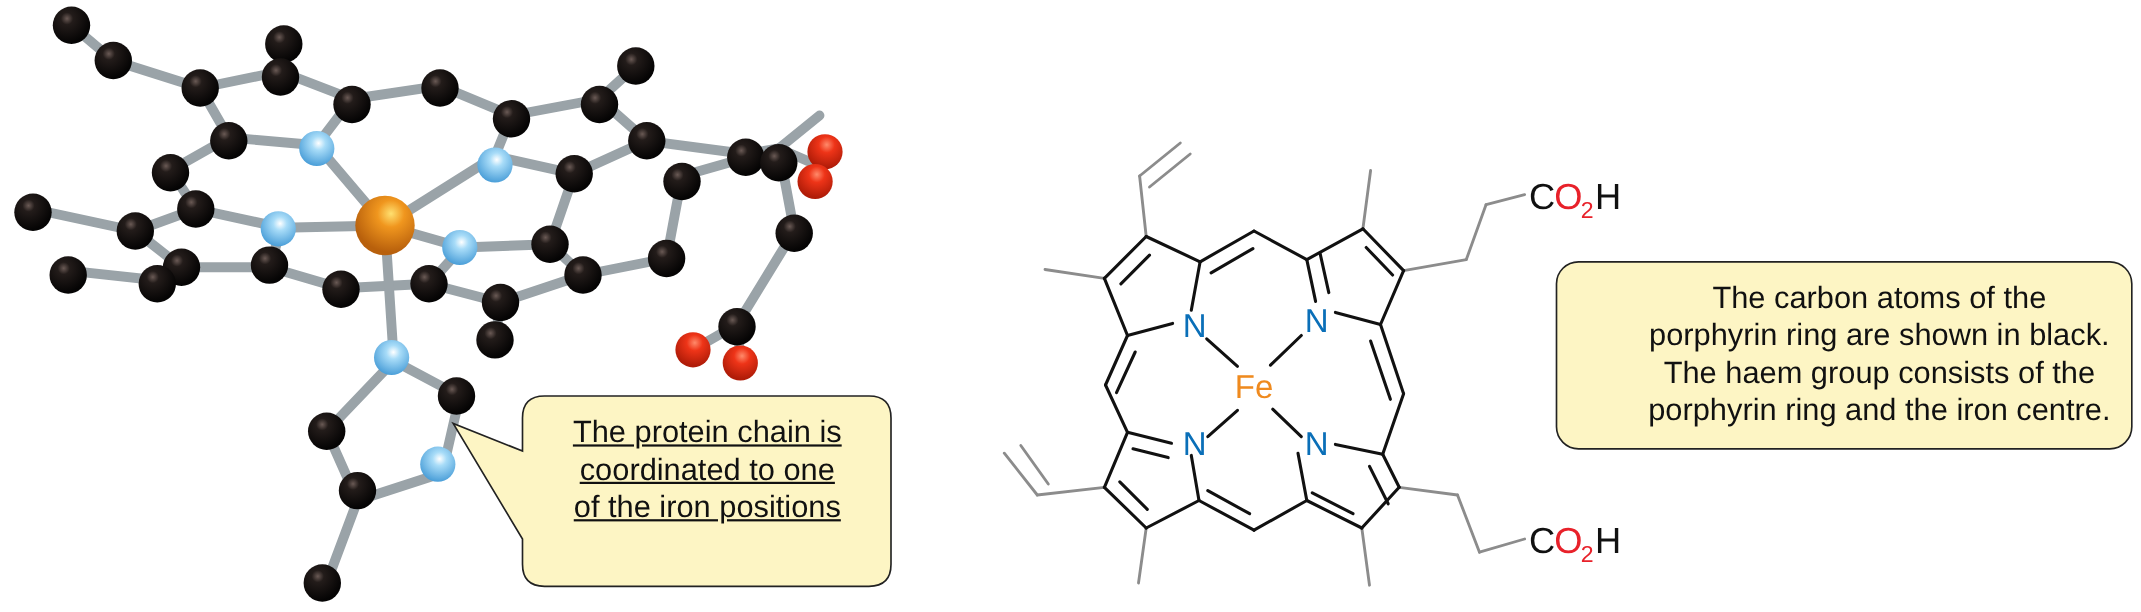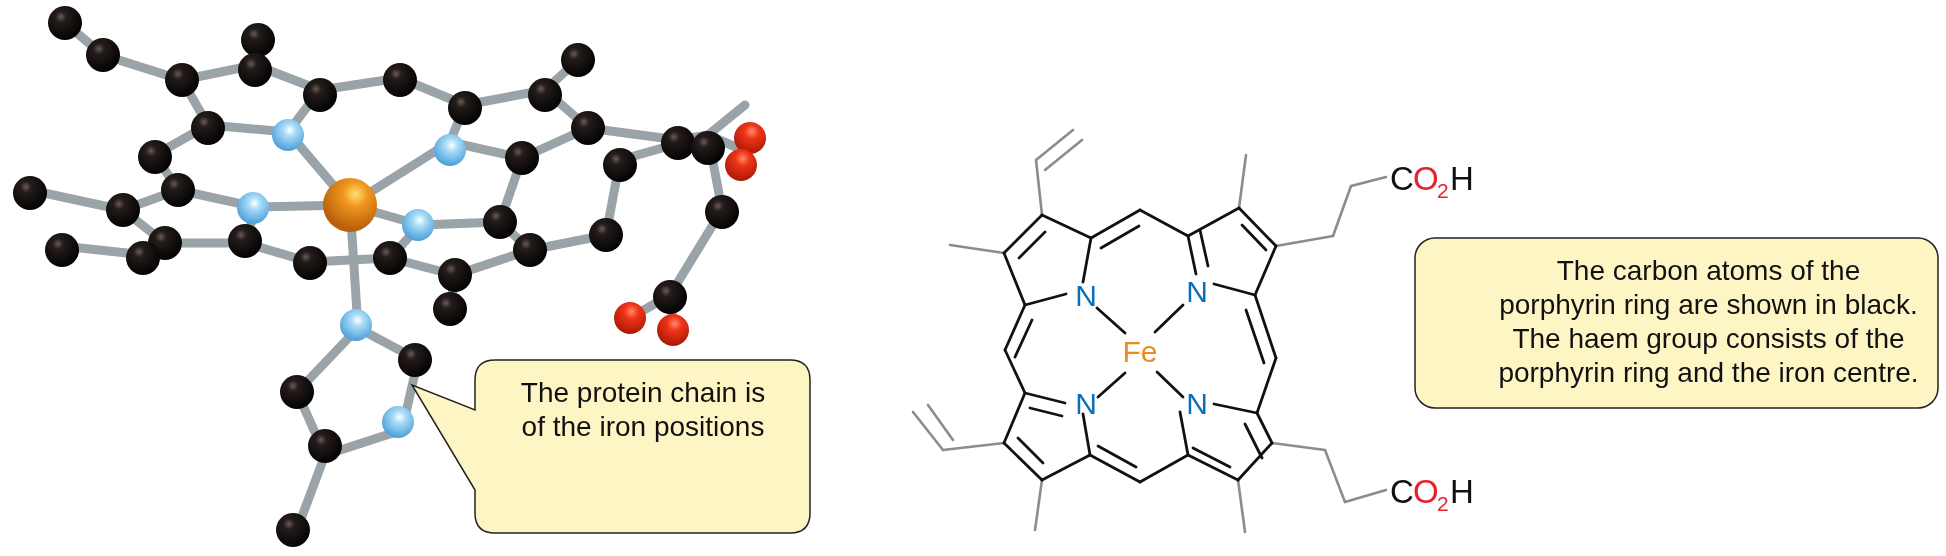--- a/index.html
+++ b/index.html
@@ -157,22 +157,23 @@
       <circle cx="253" cy="208" r="16" fill="url(#gN)"></circle>
       <circle cx="418" cy="225" r="16" fill="url(#gN)"></circle>
       <circle cx="356" cy="325" r="16" fill="url(#gN)"></circle>
       <circle cx="398" cy="422" r="16" fill="url(#gN)"></circle>
     </g>
 
     <circle cx="350" cy="205" r="27" fill="url(#gFe)"></circle>
 
     <path d="M 495 360 Q 475 360 475 380 L 475 410 L 412 385 L 475 490 L 475 513 Q 475 533 495 533 L 790 533 Q 810 533 810 513 L 810 380 Q 810 360 790 360 Z" fill="#fdf5c4" stroke="#222" stroke-width="1.5"></path>
   </svg>
-  <div class="callout-text" style="left:478px; top:376px; width:330px;">
+  <div class="callout-text" style="left:478px; top:376px; width:330px;text-decoration:underline;">
     <div>The protein chain is</div>
+    <div>coordinated to one</div>
     <div>of the iron positions</div>
   </div>
 </div>
 
 <div class="panel" id="right-panel">
   <svg width="1066" height="556" viewBox="880 0 1066 556">
 
     <g stroke="#8c8c8c" stroke-width="2.6" fill="none" stroke-linecap="round">
 
       <line x1="1042" y1="215" x2="1036" y2="160"></line>

